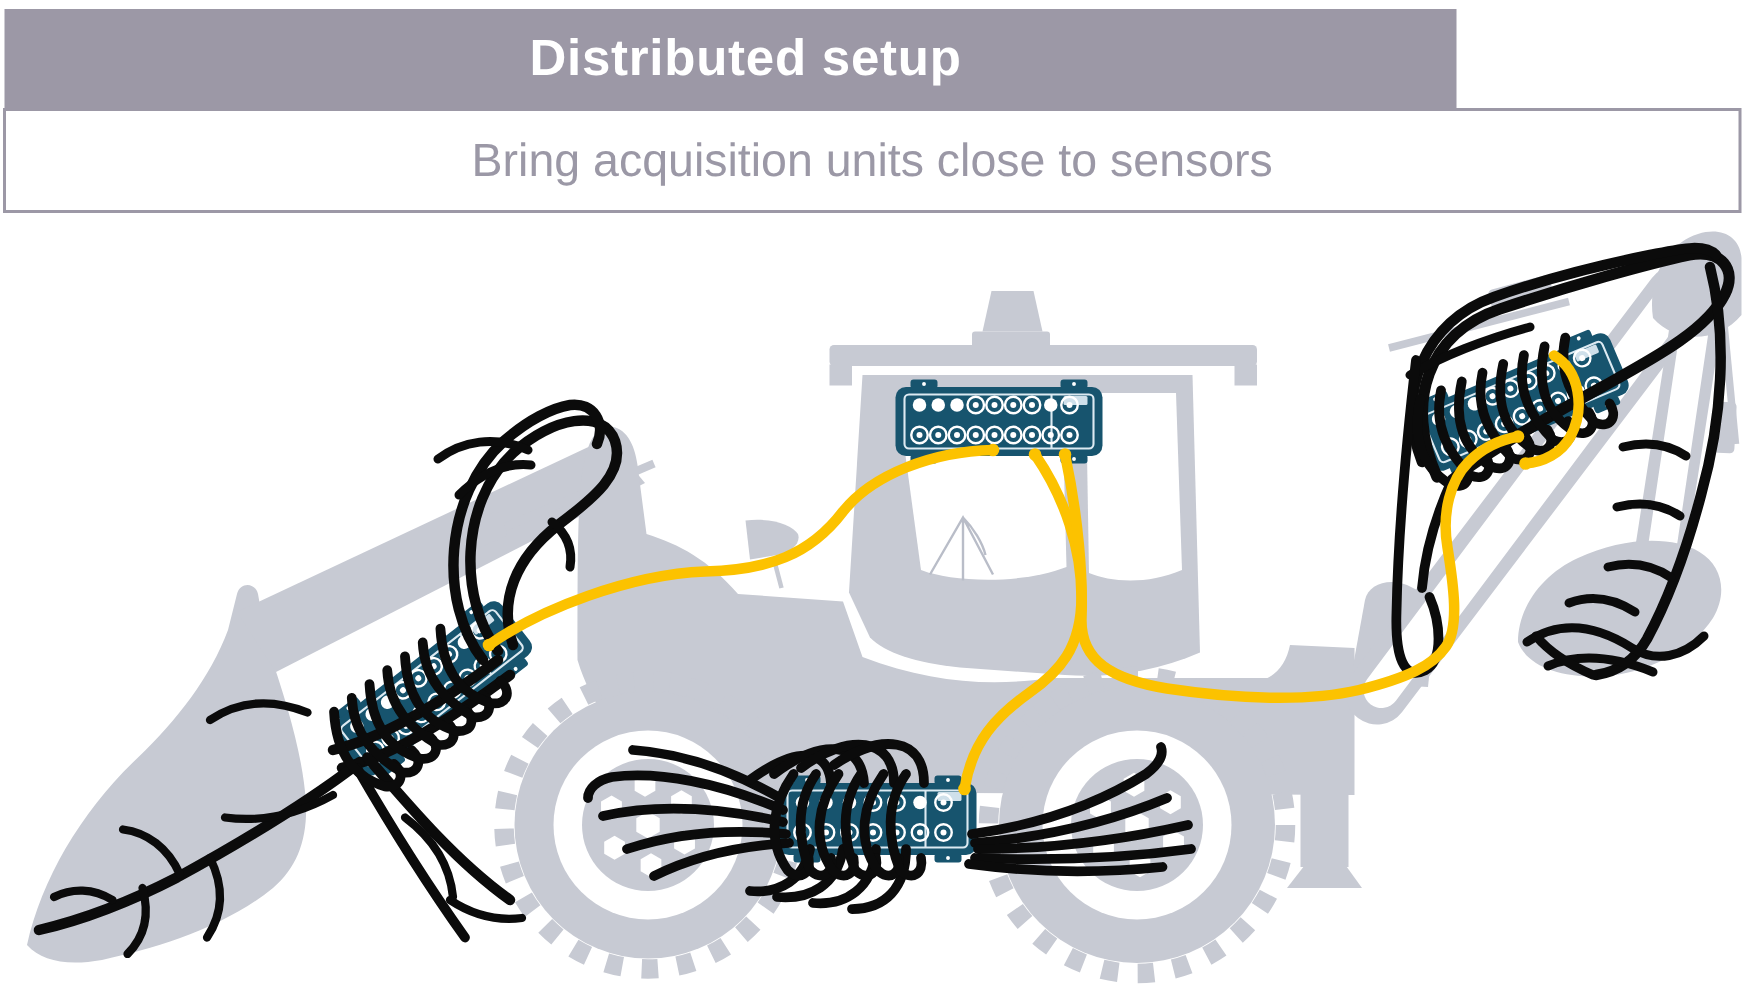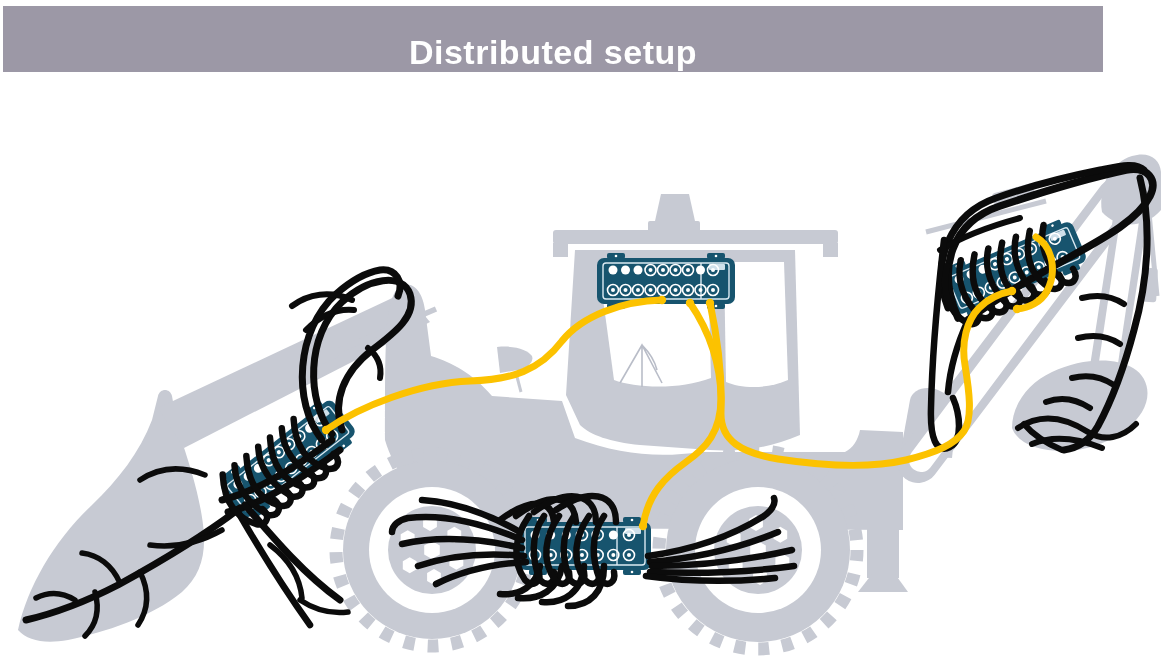--- a/index.html
+++ b/index.html
@@ -1,19 +1,19 @@
 <!DOCTYPE html>
 <html style="--header: #9C98A6; --subtitle: #9B98A6; --sil: #C7CAD3; --detail: #B9BDC8; --cable: #0B0B0B; --sync: #FCC200; --bg: #FFFFFF;"><head>
 <meta charset="utf-8">
 <style>
   html,body{margin:0;padding:0;background:#fff;}
   .stage{position:relative;width:1163px;height:659px;background:var(--bg,#fff);overflow:hidden;
          font-family:"Liberation Sans", sans-serif;}
-  .title-bar{position:absolute;left:3px;top:6px;width:1100px;height:66px;background:var(--header);
-             display:flex;align-items:flex-end;justify-content:center;}
+  .title-bar{position:absolute;left:3px;top:6px;width:948px;height:66px;background:var(--header);
+             display:flex;align-items:center;justify-content:center;padding-left:20px;}
   .title-bar h1{margin:0;font-size:34px;font-weight:bold;color:#fff;letter-spacing:.5px;}
   .subtitle-bar{position:absolute;left:2px;top:72px;width:1155px;height:66px;background:#fff;
                 border:2px solid var(--header);display:flex;align-items:center;justify-content:center;}
   .subtitle-bar h2{margin:0;font-size:31px;font-weight:normal;color:var(--subtitle);}
   svg{position:absolute;left:0;top:0;}
   .veh{fill:var(--sil);stroke:none;}
   .veh-line{stroke:var(--sil);fill:none;}
   .veh-thin{stroke:var(--detail);fill:none;}
   .white{fill:#fff;}
   .cable{stroke:var(--cable);fill:none;stroke-linecap:round;stroke-linejoin:round;}
@@ -21,20 +21,23 @@
 </style>
 </head>
 <body>
 
 <div class="stage">
 
   <div class="title-bar">
     <h1>Distributed setup</h1>
   </div>
 
+  <div class="subtitle-bar">
+    <h2>Bring acquisition units close to sensors</h2>
+  </div>
 
   <svg width="1163" height="517" viewBox="0 142 1163 517" style="top:142px">
 
     <g>
 
       <path class="veh" d="M 18 630 C 28 585 55 540 92 505 C 118 480 140 452 152 420 L 158 396
            C 160 388 170 388 172 396 L 178 430 C 192 470 202 505 204 535
            C 205 560 198 578 182 592 C 150 618 105 632 68 640 C 45 644 28 641 18 630 Z"></path>
 
       <path class="veh" d="M 158 408 L 405 292 L 430 322 L 184 448 Z"></path>

